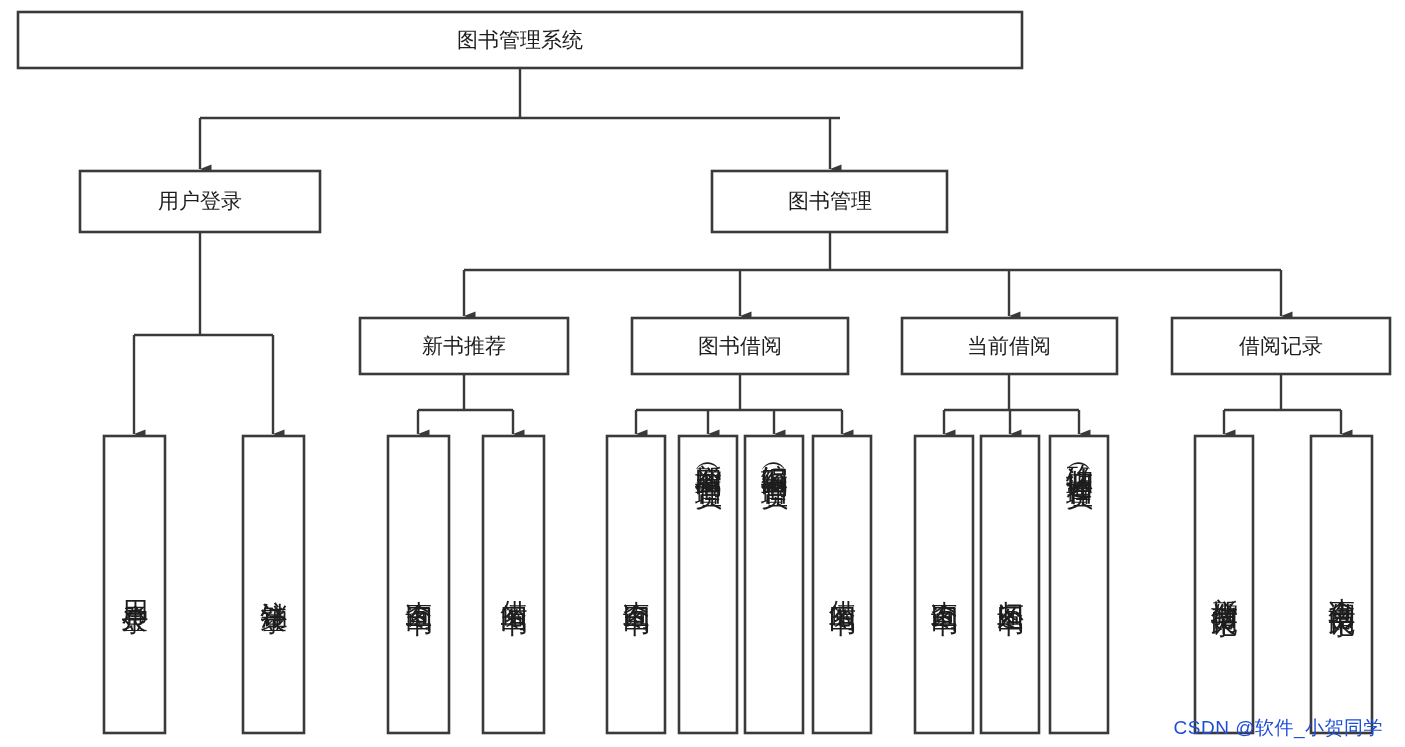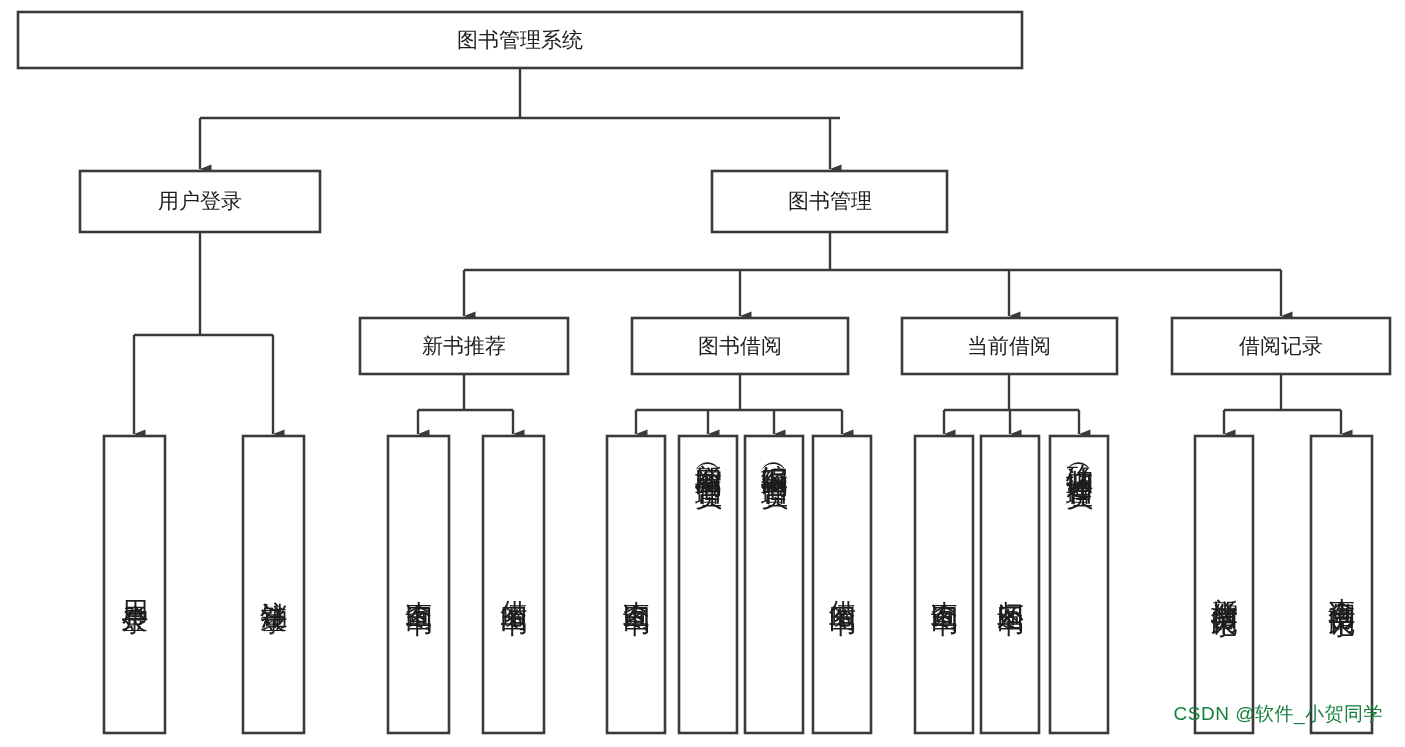--- a/index.html
+++ b/index.html
@@ -65,24 +65,24 @@
     font-family: "Liberation Sans", "DejaVu Sans", sans-serif;
     font-size: 27px;
     line-height: 1.08;
     letter-spacing: 3px;
     color: #1d1d1d;
     white-space: nowrap;
   }
   .watermark {
     position: absolute;
     right: 14px;
-    bottom: 20px;
+    bottom: 6px;
     font-family: "Liberation Sans", "DejaVu Sans", sans-serif;
     font-size: 19px;
-    color: #15803d;
+    color: #1d4ed8;
     white-space: nowrap;
     letter-spacing: 0.5px;
   }
 </style>
 </head>
 <body>
 
 <div id="diagram-root">
 
   <svg class="diagram" viewBox="0 0 1405 747">

